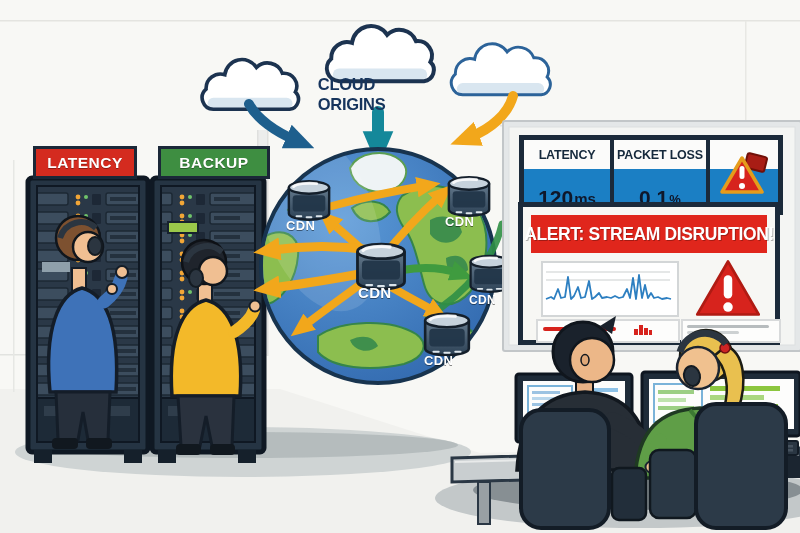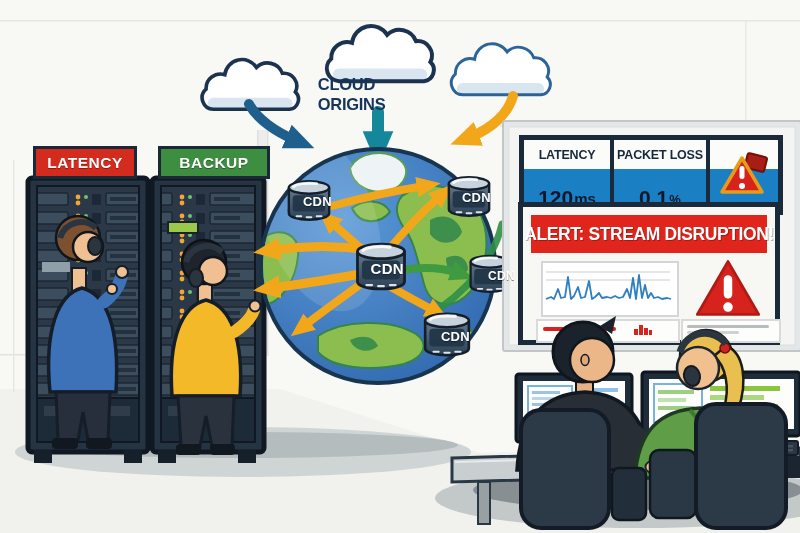--- a/index.html
+++ b/index.html
@@ -12,22 +12,22 @@
   svg.fg{position:absolute;left:0;top:0;z-index:3;pointer-events:none;}
   .ov{position:absolute;z-index:2;box-sizing:border-box;}
   .sign{display:flex;align-items:center;justify-content:center;color:#fff;
         font-weight:800;font-size:15.5px;letter-spacing:.5px;border:3px solid #1b2838;
         text-shadow:0 1px 0 rgba(0,0,0,.35);}
   .sign-primary{left:33px;top:146px;width:104px;height:33px;background:var(--c-primary_sign,#d42b1f);}
   .sign-backup{left:158px;top:146px;width:112px;height:33px;background:var(--c-backup_sign,#3e8e41);}
   .cloud-label{left:316px;top:85px;width:122px;height:20px;display:flex;align-items:center;
         justify-content:center;font-weight:800;font-size:17px;color:#16345c;
         letter-spacing:-.3px;transform:scaleX(.97);}
-  .cdn-label{color:#fff;font-weight:800;text-align:right;width:46px;height:18px;
-        text-shadow:0 1px 0 rgba(0,0,0,.45);letter-spacing:.3px;}
+  .cdn-label{color:#fff;font-weight:800;text-align:left;width:46px;height:18px;
+        text-shadow:0 1px 0 rgba(0,0,0,.45);letter-spacing:.3px;margin-top:24px;}
   
   .stats-bar{left:519px;top:135px;width:264px;height:80px;border:5px solid var(--c-navy,#1b2a3a);
         background:#fbfbfa;display:flex;}
   .stat-col{display:flex;flex-direction:column;box-sizing:border-box;}
   .stat-col.c1{width:86px;}
   .stat-col.c2{width:96px;border-left:4px solid var(--c-navy,#1b2a3a);}
   .stat-col.c3{width:72px;border-left:4px solid var(--c-navy,#1b2a3a);position:relative;}
   .stat-label{height:29px;display:flex;align-items:center;justify-content:center;
         font-size:12.5px;font-weight:800;color:#15293c;letter-spacing:-.2px;}
   .stat-value{flex:1;background:var(--c-stats_blue,#1b7fc4);color:#0f172a;display:flex;

